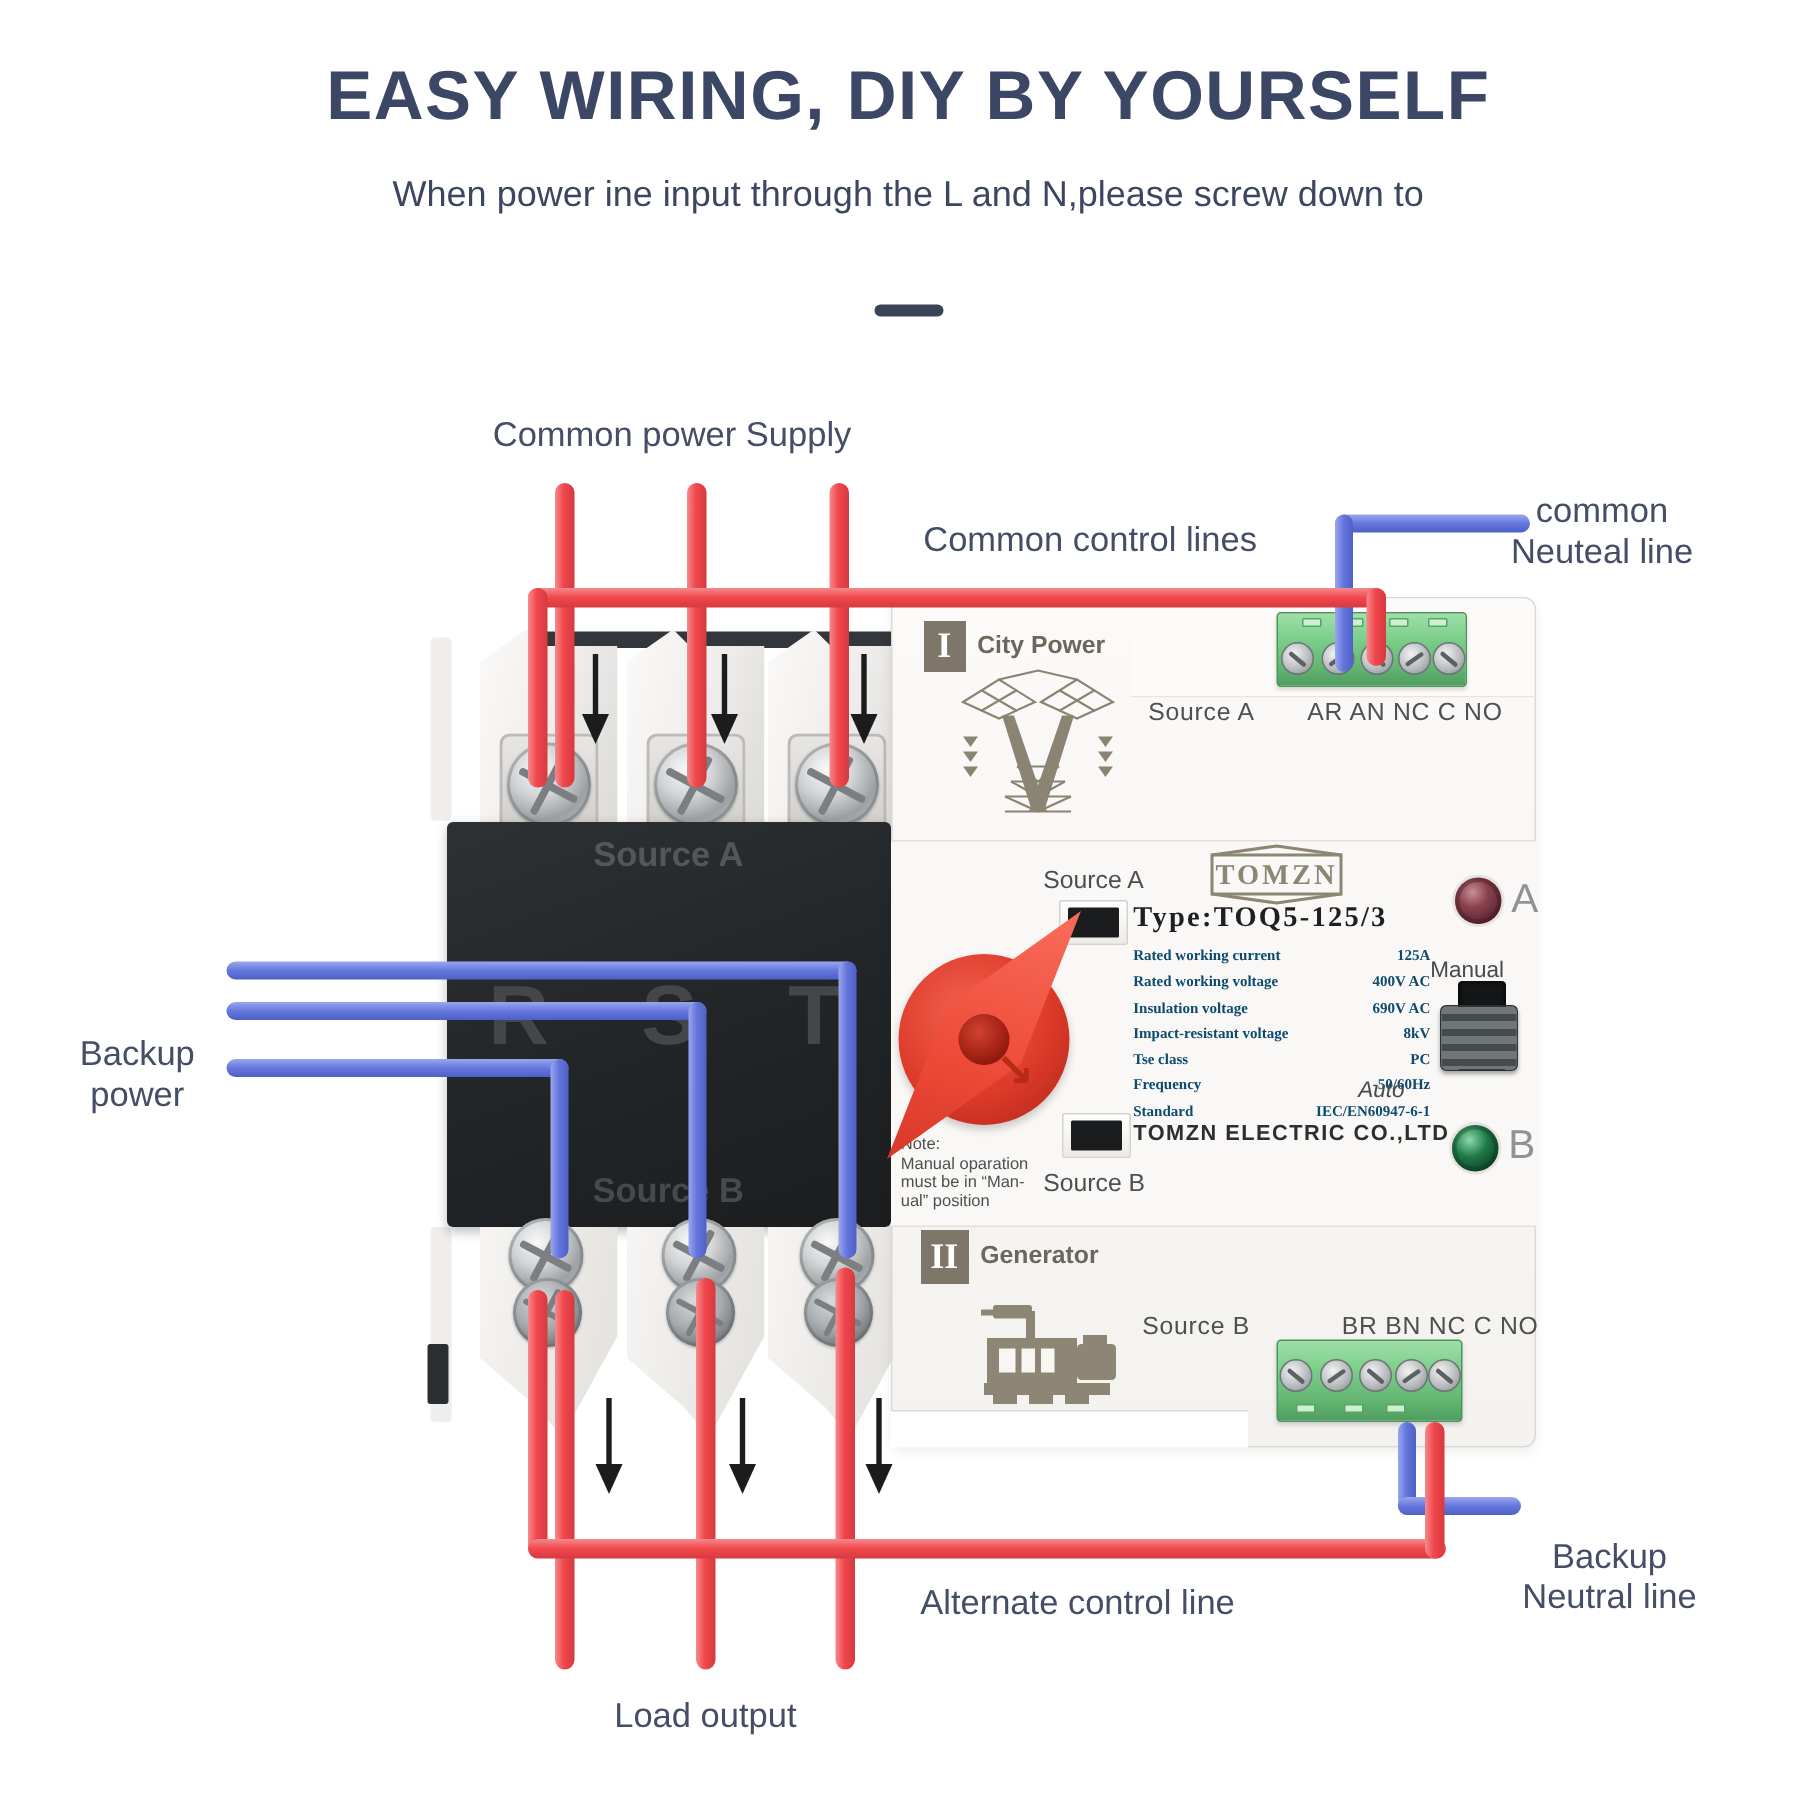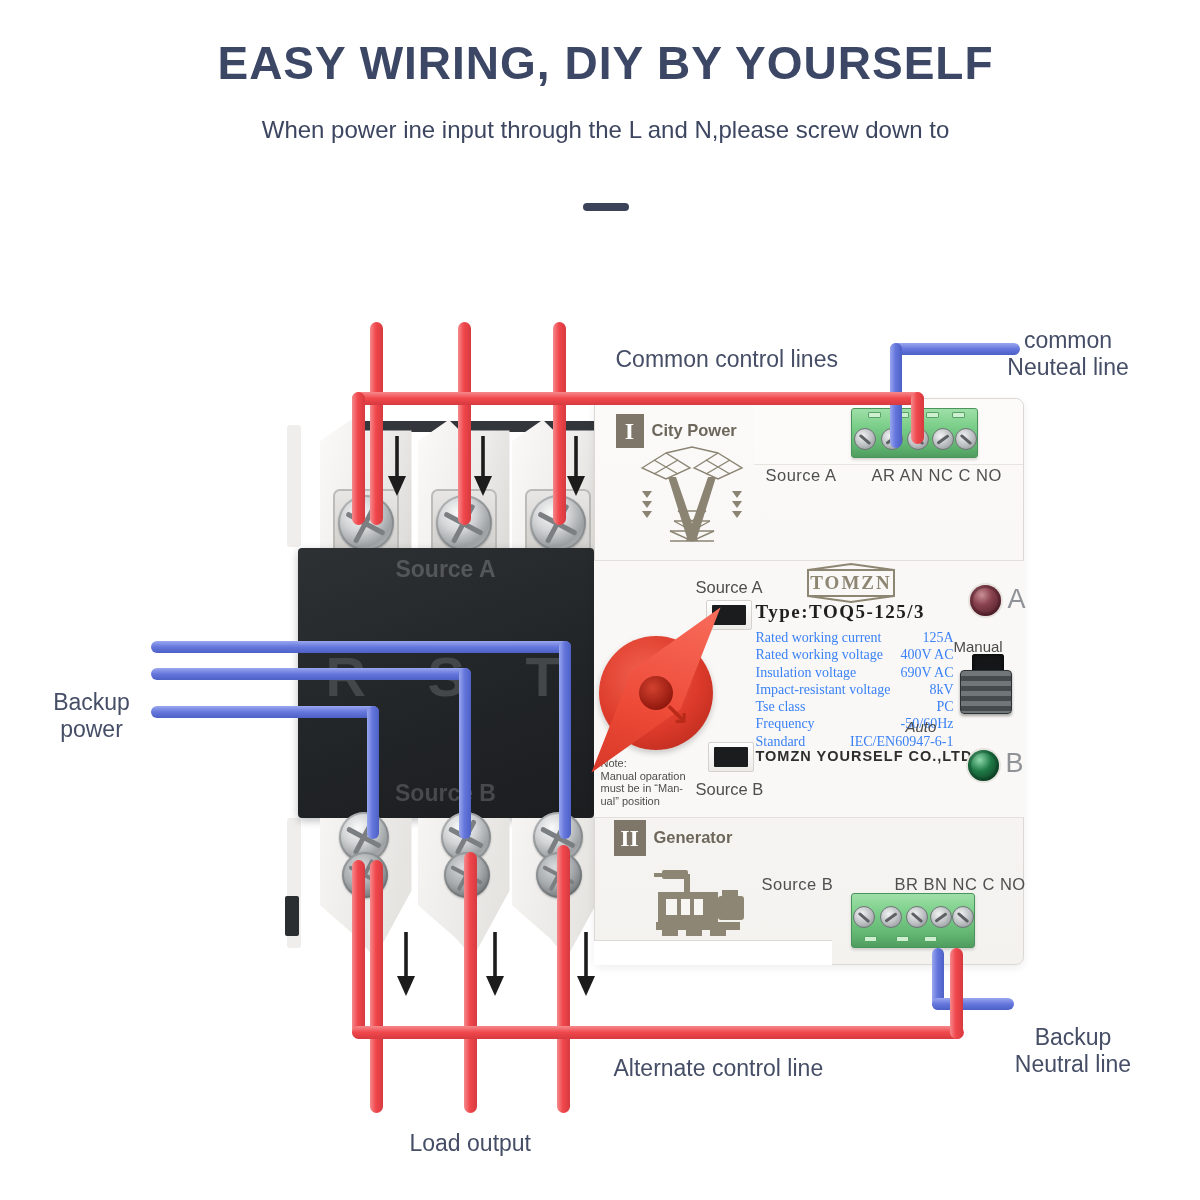--- a/index.html
+++ b/index.html
@@ -113,21 +113,21 @@
   .gscrew::after { content:""; position:absolute; left:15%; top:44%; width:70%; height:3px;
     background:#5d6164; border-radius:2px; transform:rotate(40deg); }
   .gscrew:nth-child(even)::after { transform:rotate(-35deg); }
 
   
   .brand-logo { position:absolute; left:793px; top:561px; }
   .type-line { position:absolute; left:750px; top:601px;
     font-family:"Liberation Serif", serif; font-size:19px; font-weight:bold;
     letter-spacing:1.5px; color:#1f1f1f; }
   .specs { position:absolute; left:750px; top:629px; width:198px;
-    font-family:"Liberation Serif", serif; font-size:14px; font-weight:normal; color:#3b82f6; }
+    font-family:"Liberation Serif", serif; font-size:10px; font-weight:bold; color:#0c4a6e; }
   .spec-row { display:flex; justify-content:space-between; height:17.3px; line-height:17.3px; }
   .company { position:absolute; left:750px; top:748px; font-size:14.5px; font-weight:bold;
     letter-spacing:1px; color:#2e2e2e; }
   .src-lab { position:absolute; font-size:16.5px; color:#4e4e4e; }
   .ind { position:absolute; width:46px; height:30px;
     background:linear-gradient(180deg,#ffffff,#ecebe8); border:1px solid #d5d2cd; border-radius:2px; }
   .ind > i { position:absolute; left:5px; top:4px; right:5px; bottom:4px; background:#1a1c1d; border-radius:1px; }
   .note { position:absolute; left:595px; top:757px; font-size:11px; line-height:12.5px; color:#4e4e4e; }
 
   .handle-base { position:absolute; left:593px; top:636px; width:114px; height:114px; border-radius:50%;
@@ -277,21 +277,21 @@
       </div>
     <div class="spec-row">
         <span>Frequency</span>
         <span>-50/60Hz</span>
       </div>
     <div class="spec-row">
         <span>Standard</span>
         <span>IEC/EN60947-6-1</span>
       </div>
   </div>
-  <div class="company">TOMZN YOURSELF CO.,LTD</div>
+  <div class="company">TOMZN ELECTRIC CO.,LTD</div>
 
   <div class="note">
     <div>Note:</div>
     <div>Manual oparation</div>
     <div>must be in “Man-</div>
     <div>ual” position</div>
   </div>
   <div class="ind" style="left:702px; top:742px;">
       <i></i>
     </div>
@@ -392,20 +392,21 @@
     </svg>
   <svg class="arrow" style="left:478px; top:932px;" width="22" height="66" viewBox="0 0 22 66">
       <line x1="11" y1="0" x2="11" y2="46" stroke="#1c1c1c" stroke-width="3.6"></line>
       <polygon points="2,44 20,44 11,64" fill="#1c1c1c"></polygon>
     </svg>
   <svg class="arrow" style="left:569px; top:932px;" width="22" height="66" viewBox="0 0 22 66">
       <line x1="11" y1="0" x2="11" y2="46" stroke="#1c1c1c" stroke-width="3.6"></line>
       <polygon points="2,44 20,44 11,64" fill="#1c1c1c"></polygon>
     </svg>
 
+  <div class="lbl" style="left:323px; top:276px;">Common power Supply</div>
   <div class="lbl center" style="left:985px; top:283px; width:155px;">
     <div>common</div>
     <div>Neuteal line</div>
   </div>
   <div class="lbl" style="left:596px; top:346px;margin-left:14px;">Common control lines</div>
   <div class="lbl center" style="left:26px; top:645px; width:120px;">
     <div>Backup</div>
     <div>power</div>
   </div>
   <div class="lbl center" style="left:1000px; top:980px; width:135px;">

